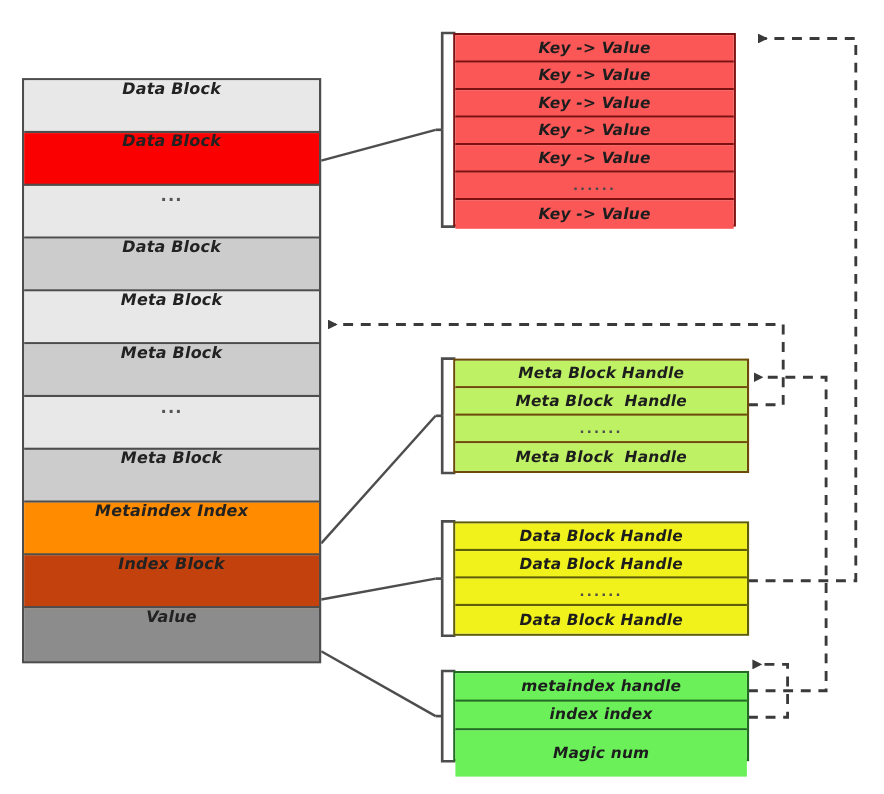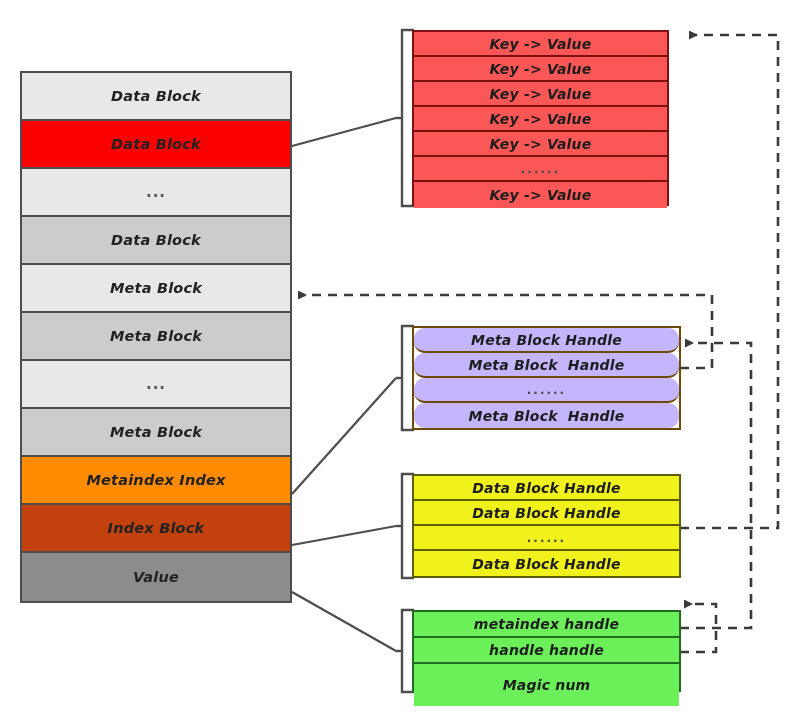--- a/index.html
+++ b/index.html
@@ -34,21 +34,21 @@
     width: 272px;
     border: 2px solid #4d4d4d;
     box-sizing: border-box;
     background: #e8e8e8;
   }
   .sst-row {
     height: 48px;
     box-sizing: border-box;
     border-bottom: 2px solid #4d4d4d;
     display: flex;
-    align-items: center;
+    align-items: flex-start;
     justify-content: center;
     font-style: italic;
     font-weight: bold;
     font-size: 14.5px;
     color: #222222;
     letter-spacing: 0.2px;
     position: relative;
   }
   .sst-row:last-child { border-bottom: none; }
   .sst-row.ellipsis {
@@ -91,21 +91,21 @@
     letter-spacing: 2px;
     font-size: 12px;
     color: #4a4a4a;
   }
 
   
   .g-red .rows { border-color: #7d1010; }
   .g-red .grow { background: #fb5757; border-bottom-color: #7d1010; }
 
   .g-orange .rows { border-color: #6e4a0a; }
-  .g-orange .grow { background: #c4b5fd; border-bottom-color: #6e4a0a; border-radius: 11px; }
+  .g-orange .grow { background: #bef264; border-bottom-color: #6e4a0a; }
 
   .g-yellow .rows { border-color: #5e5e08; }
   .g-yellow .grow { background: #f1f11c; border-bottom-color: #5e5e08; }
 
   .g-green .rows { border-color: #226b22; }
   .g-green .grow { background: #6bf05a; border-bottom-color: #226b22; }
 </style>
 </head>
 <body>
 
@@ -251,21 +251,21 @@
       </div>
     </div>
   </div>
 
   <div class="group g-green" style="left:400px; top:602px; width:281px; height:98px;">
     <div class="rows" style="left:12px; top:8px; right:0; bottom:8px;">
       <div class="grow" style="height:26px;">
         <span>metaindex handle</span>
       </div>
       <div class="grow" style="height:26px;">
-        <span>handle handle</span>
+        <span>index index</span>
       </div>
       <div class="grow" style="height:42px;">
         <span>Magic num</span>
       </div>
     </div>
   </div>
 
 </div>
 
 </body></html>

